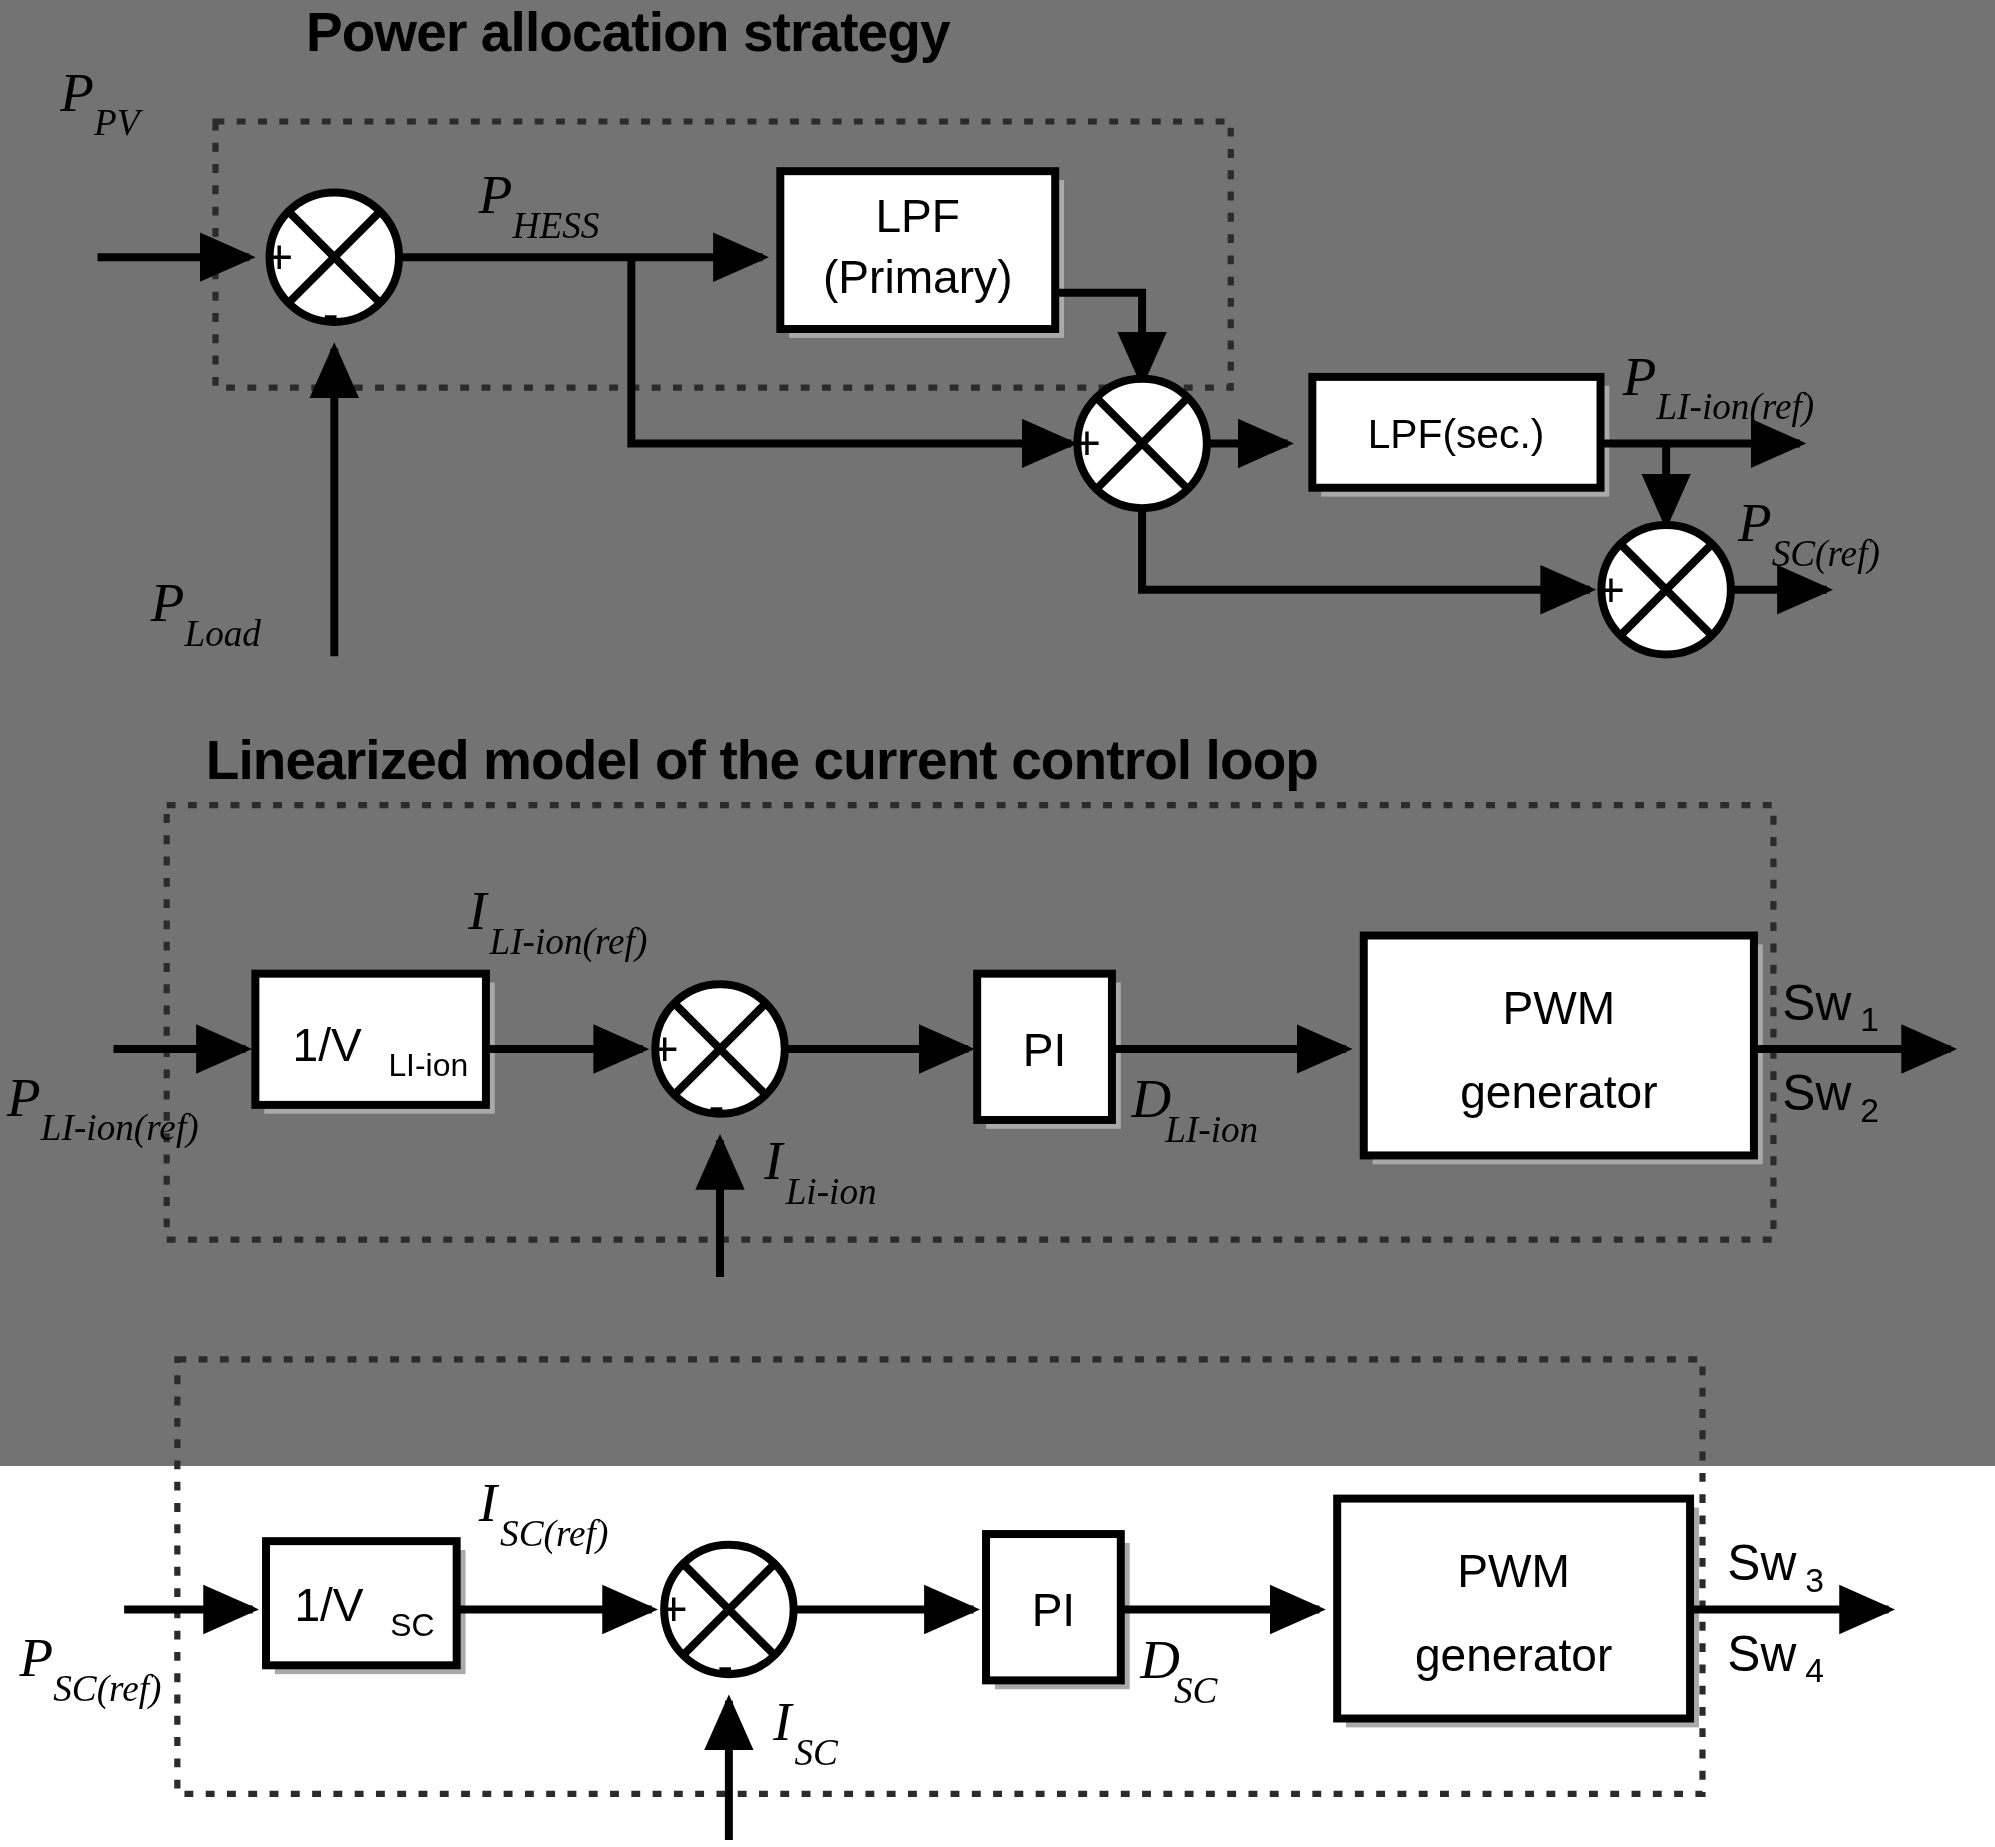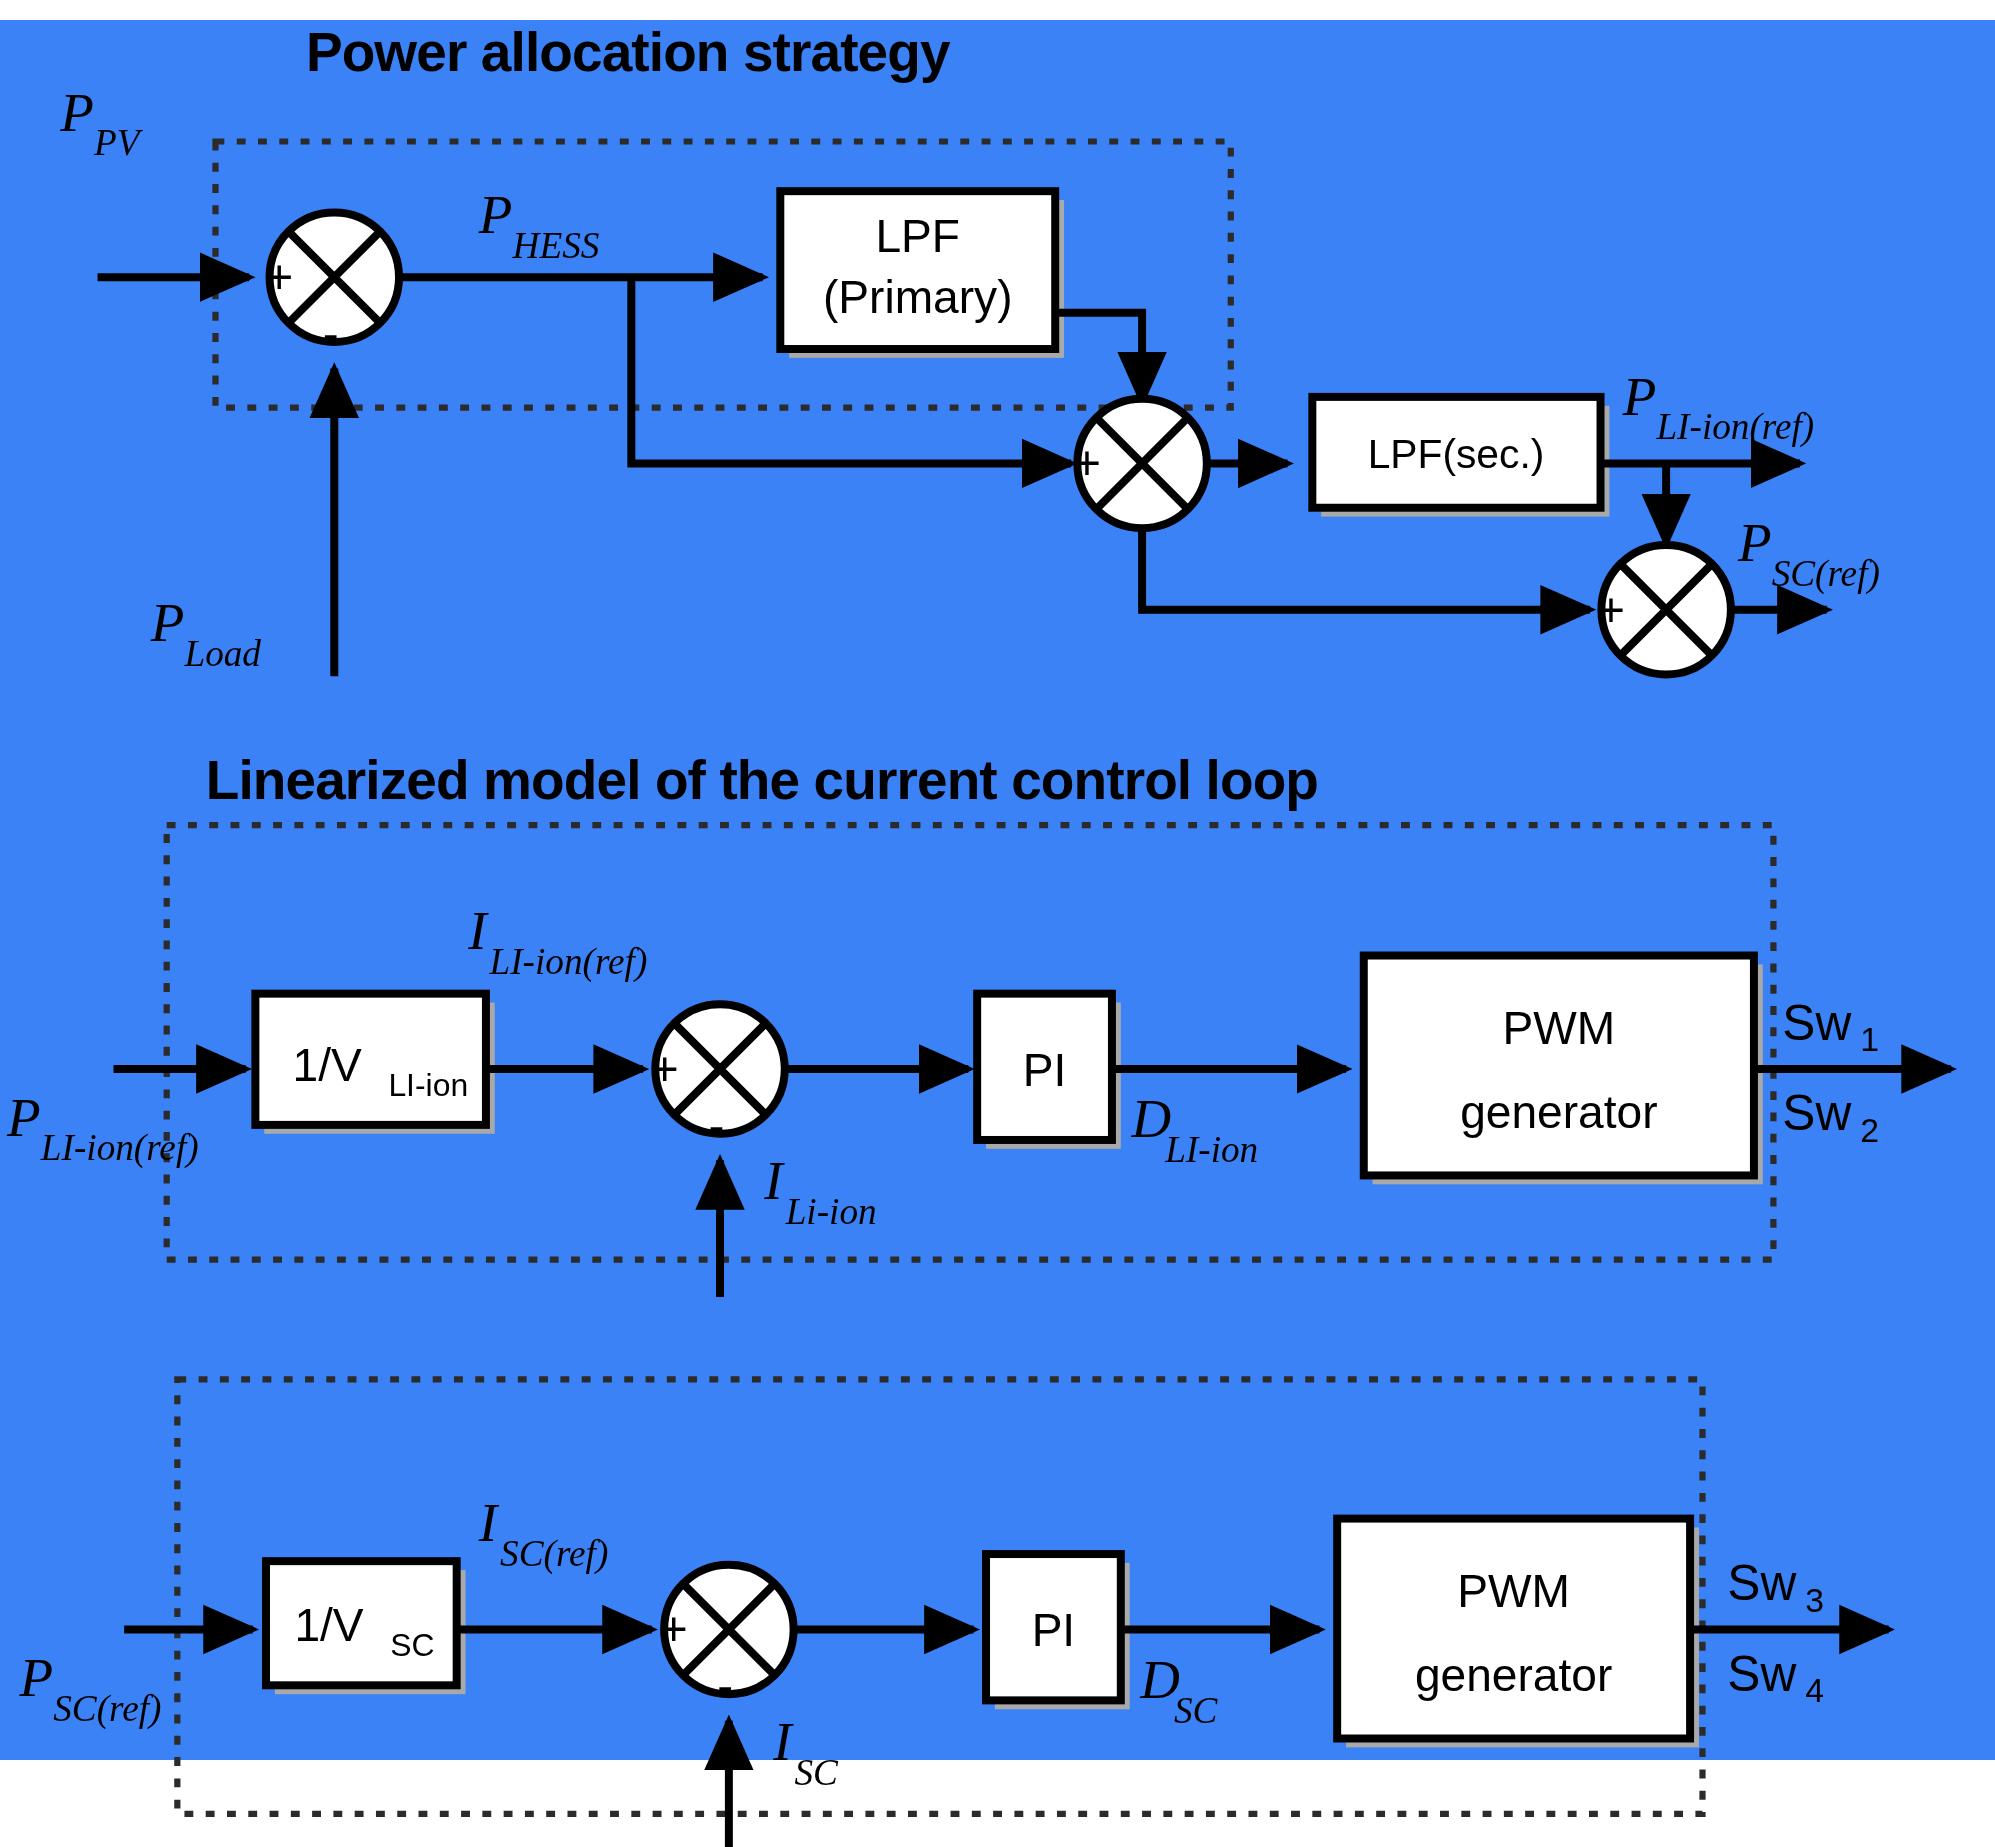--- a/index.html
+++ b/index.html
@@ -1,17 +1,17 @@
 <!DOCTYPE html>
 <html style="font-size:14px"><head>
 <meta charset="utf-8">
 <style>
   html,body{margin:0;padding:0;background:#ffffff;}
   body{width:1996px;height:1848px;font-family:"Liberation Sans",sans-serif;overflow:hidden;}
-  #stage{position:relative;width:1996px;height:1740px;background:#3b82f6;margin-top:20px;}
+  #stage{position:relative;width:1996px;height:1466px;background:#737373;}
   svg{position:absolute;top:0;left:0;width:1996px;height:1848px;}
   .ttl{font-family:"Liberation Sans",sans-serif;font-weight:bold;font-size:62px;fill:#000;letter-spacing:-1px;}
   .blk{font-family:"Liberation Sans",sans-serif;font-size:52px;fill:#000;}
   .blk-sm{font-family:"Liberation Sans",sans-serif;font-size:46px;fill:#000;}
   .sig{font-family:"Liberation Serif",serif;font-style:italic;font-size:62px;fill:#000;}
   .sub{font-family:"Liberation Serif",serif;font-style:italic;font-size:42px;fill:#000;}
   .subup{font-family:"Liberation Sans",sans-serif;font-size:36px;fill:#000;}
   .sw{font-family:"Liberation Sans",sans-serif;font-size:56px;fill:#000;}
   .swn{font-family:"Liberation Sans",sans-serif;font-size:38px;fill:#000;}
   .pm{font-family:"Liberation Sans",sans-serif;font-size:54px;fill:#000;}

